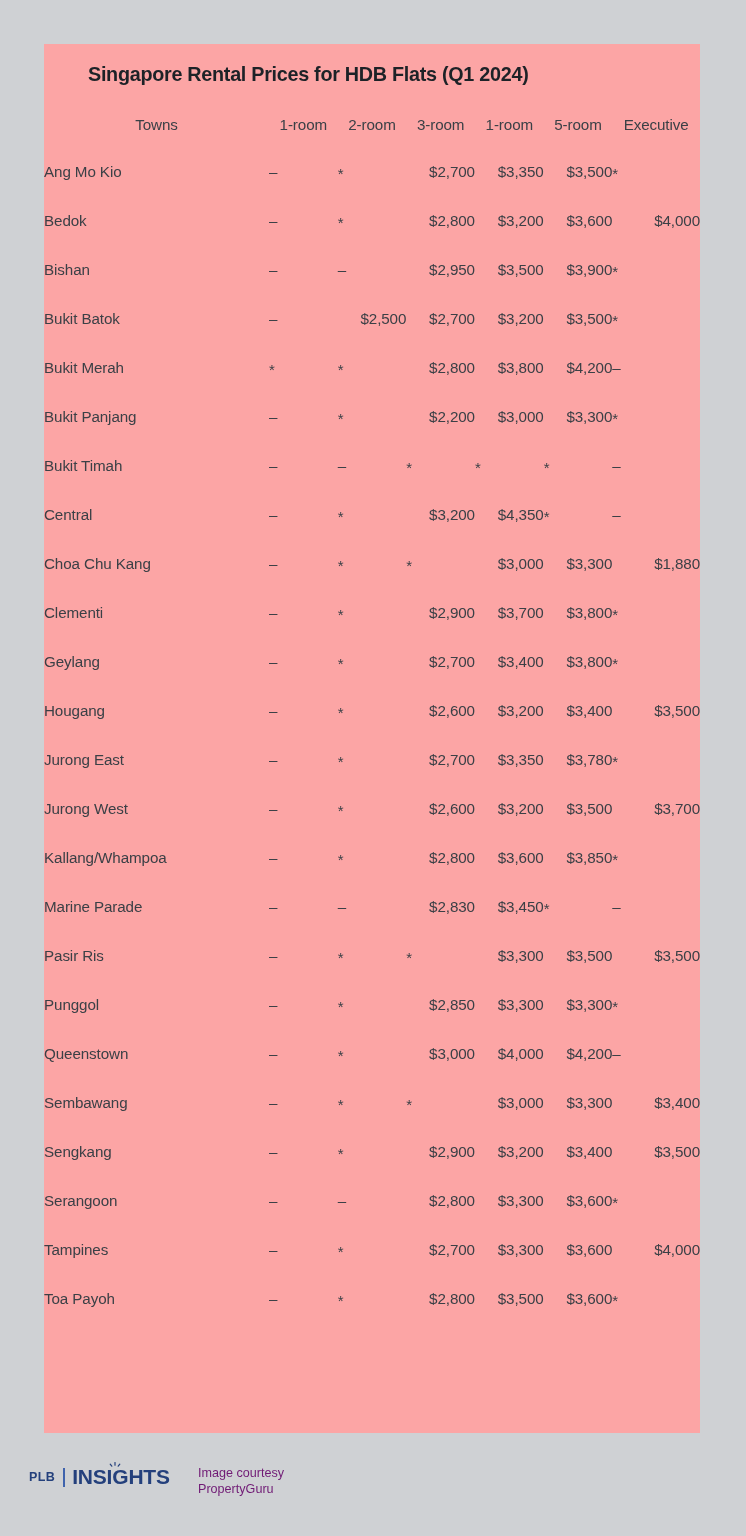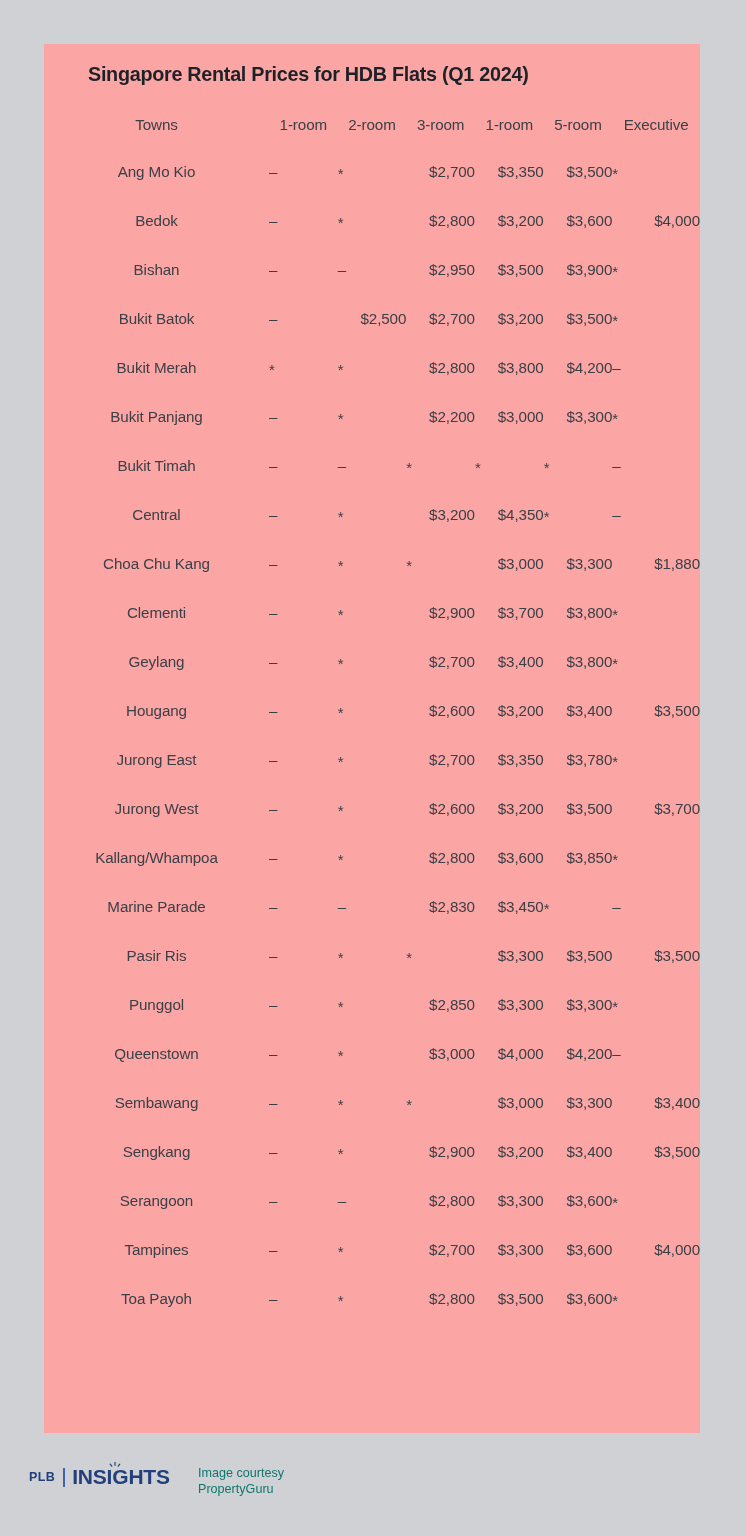--- a/index.html
+++ b/index.html
@@ -69,21 +69,21 @@
   th {
     text-align: center;
     height: 46px !important;
     color: #3b4046;
   }
   th.h-town { padding-left: 41px; }
 
   
   td.town {
     padding-left: 41px;
-    text-align: center;
+    text-align: left;
     white-space: nowrap;
   }
   td.val {
     text-align: right;
     padding-right: 5px;
     white-space: nowrap;
   }
   td.val.exec { padding-right: 23px; }
 
   
@@ -142,21 +142,21 @@
     top: -3px;
     width: 14px;
     height: 8px;
   }
   #credit {
     position: absolute;
     left: 198px;
     top: 11px;
     font-size: 12.6px;
     line-height: 15.5px;
-    color: #0f766e;
+    color: #701a75;
     font-weight: 400;
   }
 </style>
 </head>
 <body>
 
 <div id="card">
 
   <div id="title">Singapore Rental Prices for HDB Flats (Q1 2024)</div>
 

